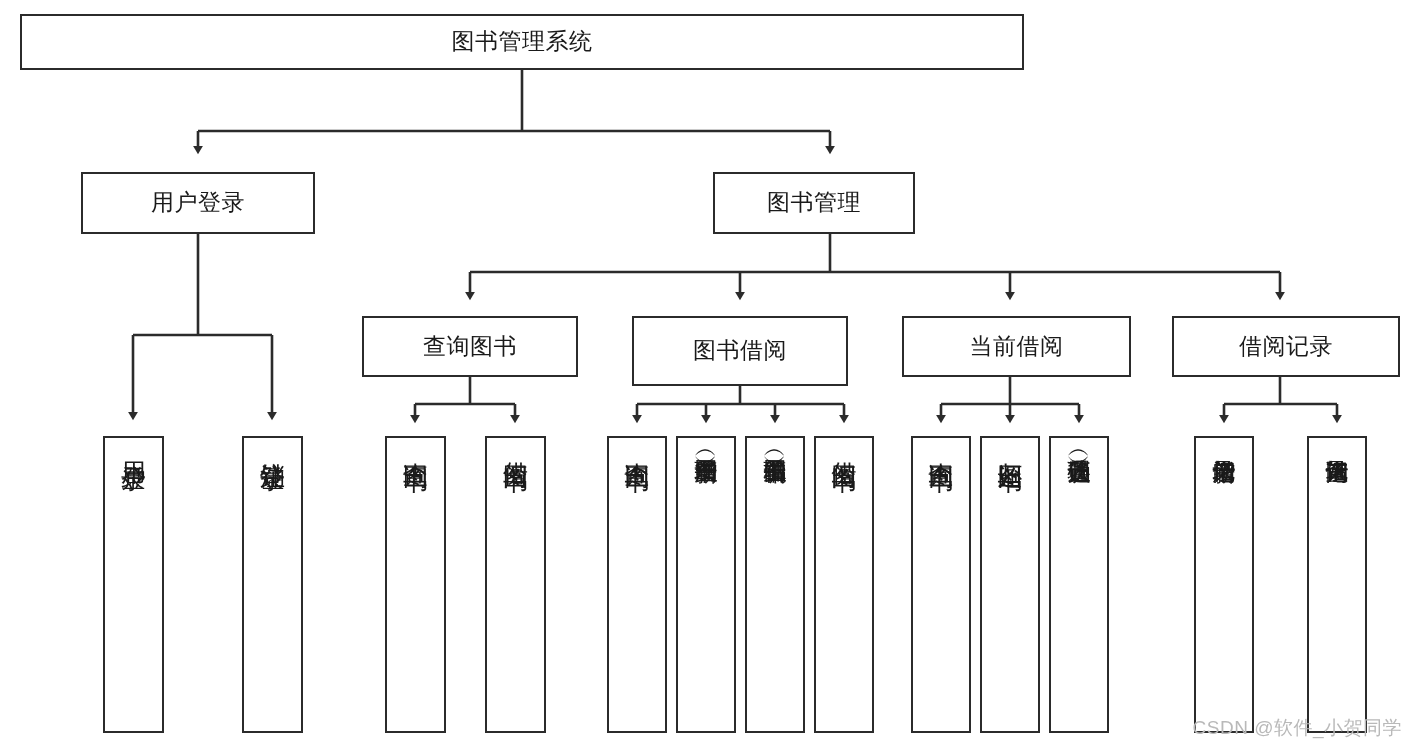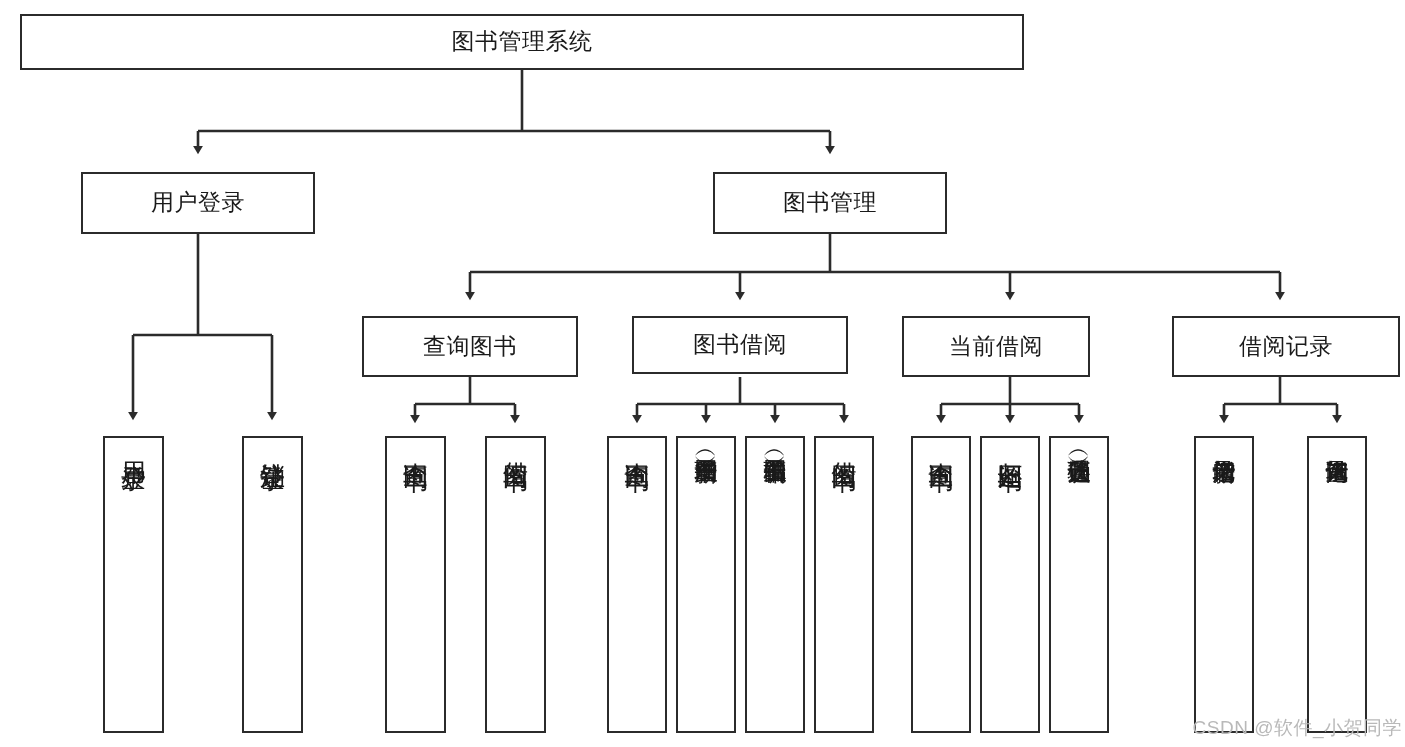--- a/index.html
+++ b/index.html
@@ -131,31 +131,31 @@
     </g>
   </svg>
 
   <div class="node horizontal" style="left:20px; top:14px; width:1004px; height:56px;">
     <span class="node-label">图书管理系统</span>
   </div>
 
   <div class="node horizontal" style="left:81px; top:172px; width:234px; height:62px;">
     <span class="node-label">用户登录</span>
   </div>
-  <div class="node horizontal" style="left:713px; top:172px; width:234px; height:62px;">
+  <div class="node horizontal" style="left:713px; top:172px; width:202px; height:62px;">
     <span class="node-label">图书管理</span>
   </div>
 
   <div class="node horizontal" style="left:362px; top:316px; width:216px; height:61px;">
     <span class="node-label">查询图书</span>
   </div>
-  <div class="node horizontal" style="left:632px; top:316px; width:216px; height:58px;">
+  <div class="node horizontal" style="left:632px; top:316px; width:216px; height:70px;">
     <span class="node-label">图书借阅</span>
   </div>
-  <div class="node horizontal" style="left:902px; top:316px; width:188px; height:61px;">
+  <div class="node horizontal" style="left:902px; top:316px; width:229px; height:61px;">
     <span class="node-label">当前借阅</span>
   </div>
   <div class="node horizontal" style="left:1172px; top:316px; width:228px; height:61px;">
     <span class="node-label">借阅记录</span>
   </div>
 
   <div class="node vertical" style="left:103px; top:436px; width:61px; height:297px;">
     <span class="node-label">用户登录</span>
   </div>
   <div class="node vertical" style="left:242px; top:436px; width:61px; height:297px;">

